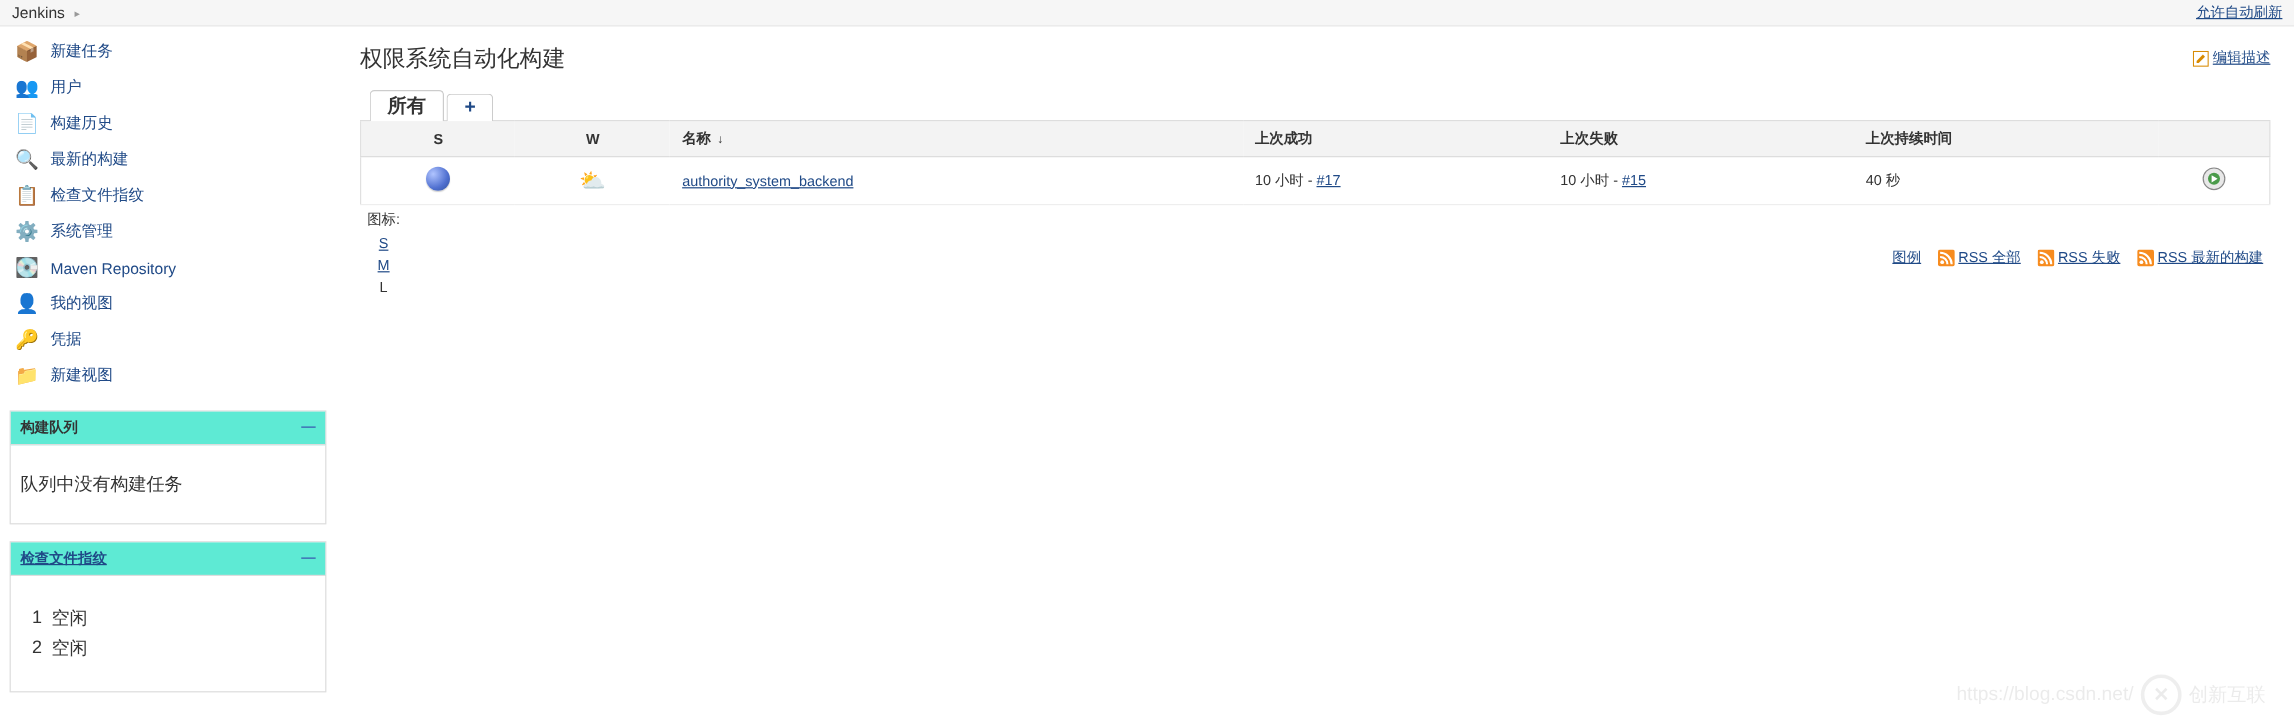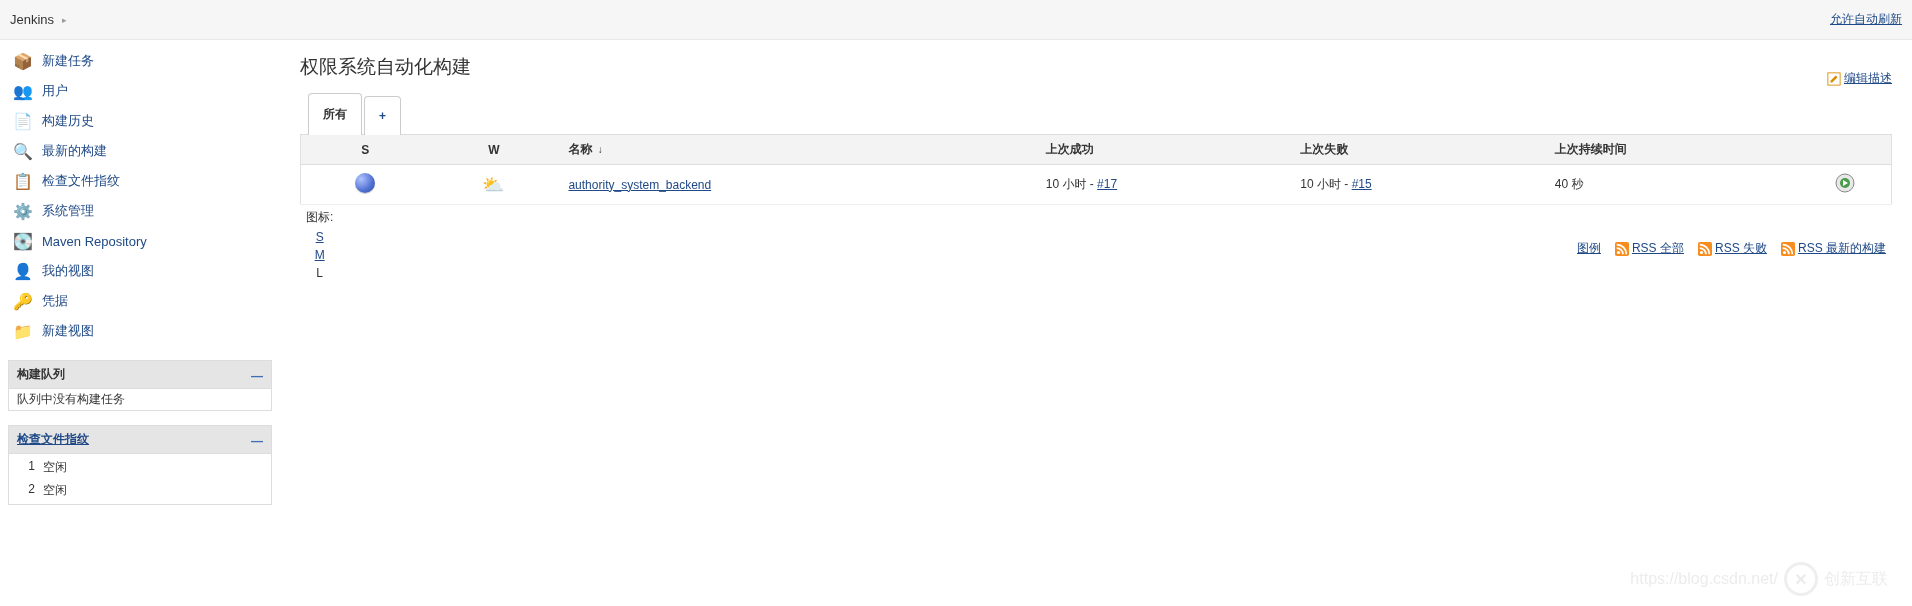--- a/index.html
+++ b/index.html
@@ -1,52 +1,52 @@
 <!DOCTYPE html>
 <html><head>
 <meta charset="utf-8">
 <style>
 * { margin: 0; padding: 0; box-sizing: border-box; }
 body { font-family: Helvetica, Arial, sans-serif; font-size: 13px; color: #333; background: #fff; width: 1912px; }
 a { color: #204A87; text-decoration: underline; cursor: pointer; }
 
 
-.breadcrumb-bar { background: #f6f6f6; border-bottom: 1px solid #e8e8e8; padding: 4px 10px; display: flex; justify-content: space-between; align-items: center; height: 40px; }
+.breadcrumb-bar { background: #f6f6f6; border-bottom: 1px solid #e8e8e8; padding: 4px 10px; display: flex; justify-content: space-between; align-items: center; height: 22px; }
 .breadcrumb-left { display: flex; align-items: center; gap: 8px; }
 .breadcrumb-item { color: #333; cursor: pointer; text-decoration: none; }
 .breadcrumb-arrow { color: #999; font-size: 9px; }
 .auto-refresh { color: #204A87; text-decoration: underline; font-size: 12px; }
 
 
 .main-layout { display: flex; }
 .sidebar { width: 280px; padding: 6px 8px; }
 .content { flex: 1; padding: 10px 20px; position: relative; }
 
 
 .menu-item { display: flex; align-items: center; gap: 8px; padding: 5px 4px; cursor: pointer; }
 .menu-item span.label { color: #204A87; }
 .menu-icon { width: 22px; height: 20px; display: inline-flex; align-items: center; justify-content: center; font-size: 16px; }
 
 
 .widget { margin-top: 14px; border: 1px solid #ddd; }
-.widget-header { background: #e5e5e5; padding: 5px 8px; display: flex; justify-content: space-between; align-items: flex-end; font-weight: bold; font-size: 12px; border-bottom: 1px solid #ddd; }
+.widget-header { background: #5eead4; padding: 5px 8px; display: flex; justify-content: space-between; align-items: flex-start; font-weight: bold; font-size: 12px; border-bottom: 1px solid #ddd; }
 .widget-header a { color: #204A87; font-weight: bold; }
 .widget-collapse { cursor: pointer; color: #3e6eb5; font-size: 12px; }
-.widget-body { padding: 2px 8px; font-size: 12px; }
+.widget-body { padding: 23px 8px; font-size: 15px; }
 .executor-row { display: flex; gap: 8px; padding: 3px 4px; }
 .executor-num { width: 14px; text-align: right; color: #333; }
 
 
 .page-title { font-size: 19px; color: #333; padding: 4px 0 8px 0; }
-.edit-desc { float: right; color: #204A87; font-size: 12px; display: flex; align-items: center; gap: 3px; margin-top: 20px; }
+.edit-desc { float: right; color: #204A87; font-size: 12px; display: flex; align-items: center; gap: 3px; margin-top: 8px; }
 .edit-icon { width: 14px; height: 14px; }
 
 
 .tab-bar { display: flex; align-items: flex-end; margin-top: 4px; margin-left: 8px; }
-.tab { border: 1px solid #ccc; border-bottom: none; padding: 12px 14px; background: #fff; border-radius: 4px 4px 0 0; margin-right: 2px; cursor: pointer; font-weight: bold; font-size: 12px; position: relative; top: 1px; }
+.tab { border: 1px solid #ccc; border-bottom: none; padding: 2px 14px; background: #fff; border-radius: 4px 4px 0 0; margin-right: 2px; cursor: pointer; font-weight: bold; font-size: 16px; position: relative; top: 1px; }
 .tab.active { background: #fff; }
 .tab.add { color: #204A87; font-weight: bold; }
 
 
 .job-table { width: 100%; border-collapse: collapse; border: 1px solid #e0e0e0; }
 .job-table th { background: #f3f3f3; text-align: left; padding: 6px 10px; font-weight: bold; font-size: 12px; border-bottom: 1px solid #ddd; border-top: 1px solid #ddd; }
 .job-table td { padding: 8px 10px; border-bottom: 1px solid #eee; font-size: 12px; vertical-align: middle; }
 .job-table th.sw, .job-table td.sw { width: 70px; text-align: center; }
 .job-table .col-name { width: 30%; }
 .job-table .col-time { width: 16%; }

